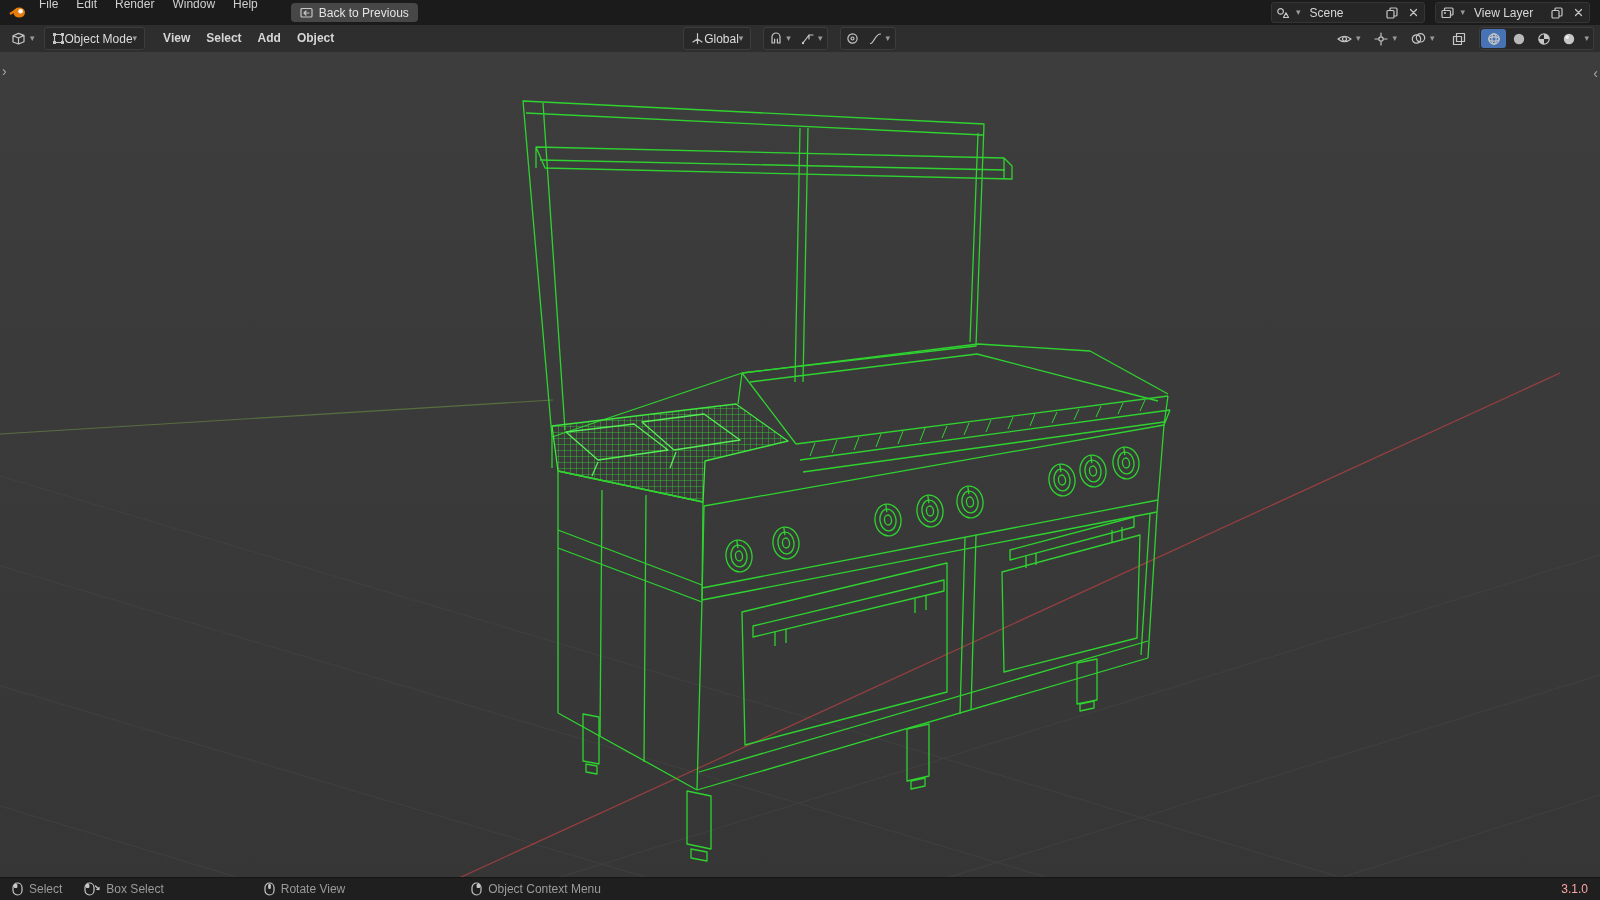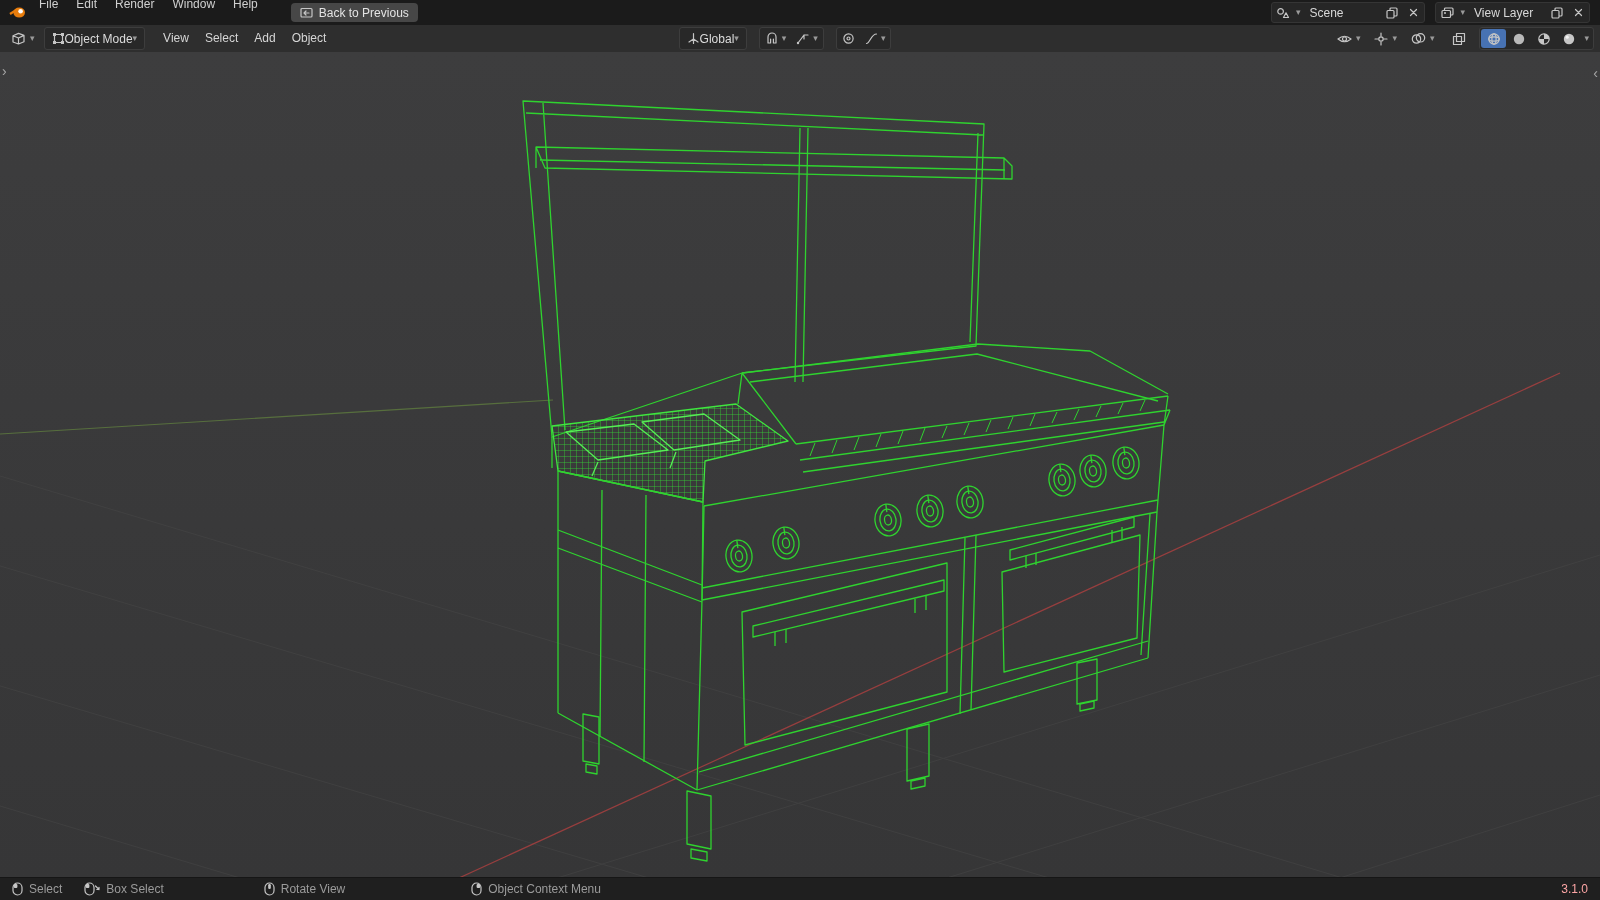--- a/index.html
+++ b/index.html
@@ -33,21 +33,21 @@
   .header{
     position:absolute;top:25px;left:0;right:0;height:27px;
     background:#2e2e2e;border-bottom:1px solid #222;
     display:flex;align-items:center;padding:0 6px;
   }
   .hbtn{display:flex;align-items:center;gap:4px;height:22px;padding:0 5px;border-radius:3px;}
   .dropdown{
     display:flex;align-items:center;height:21px;background:#282828;
     border:1px solid #3d3d3d;border-radius:3px;padding:0 7px;color:#dcdcdc;
   }
-  .hmenu{padding:0 8px;height:27px;line-height:27px;color:#d6d6d6;}
+  .hmenu{padding:0 8px;height:27px;line-height:27px;color:#d6d6d6;font-weight:bold;}
   .spacer1{flex:3.3;} .spacer2{flex:4.3;}
   .cluster{display:flex;align-items:center;gap:4px;margin-left:27px;}
   .seg{display:flex;align-items:center;background:#282828;border:1px solid #3d3d3d;border-radius:3px;height:21px;}
   .seg .cell{display:flex;align-items:center;gap:3px;padding:0 5px;height:100%;}
   .shade-group{display:flex;align-items:center;background:#282828;border:1px solid #3d3d3d;border-radius:3px;height:21px;padding:0 1px;}
   .shade-btn{display:flex;align-items:center;justify-content:center;width:25px;height:19px;border-radius:3px;}
   .shade-btn.active{background:#4772b3;}
   
   .viewport{
     position:absolute;top:52px;left:0;right:0;bottom:22px;

